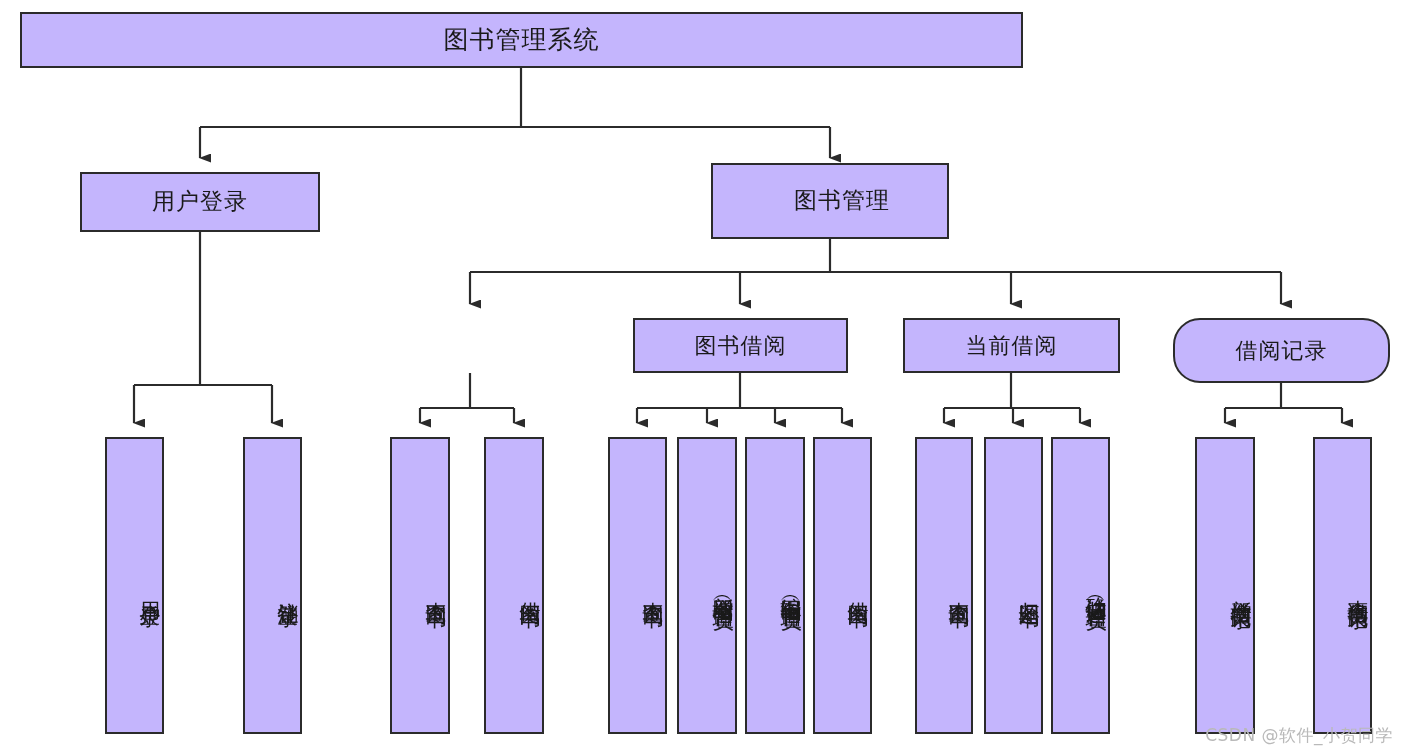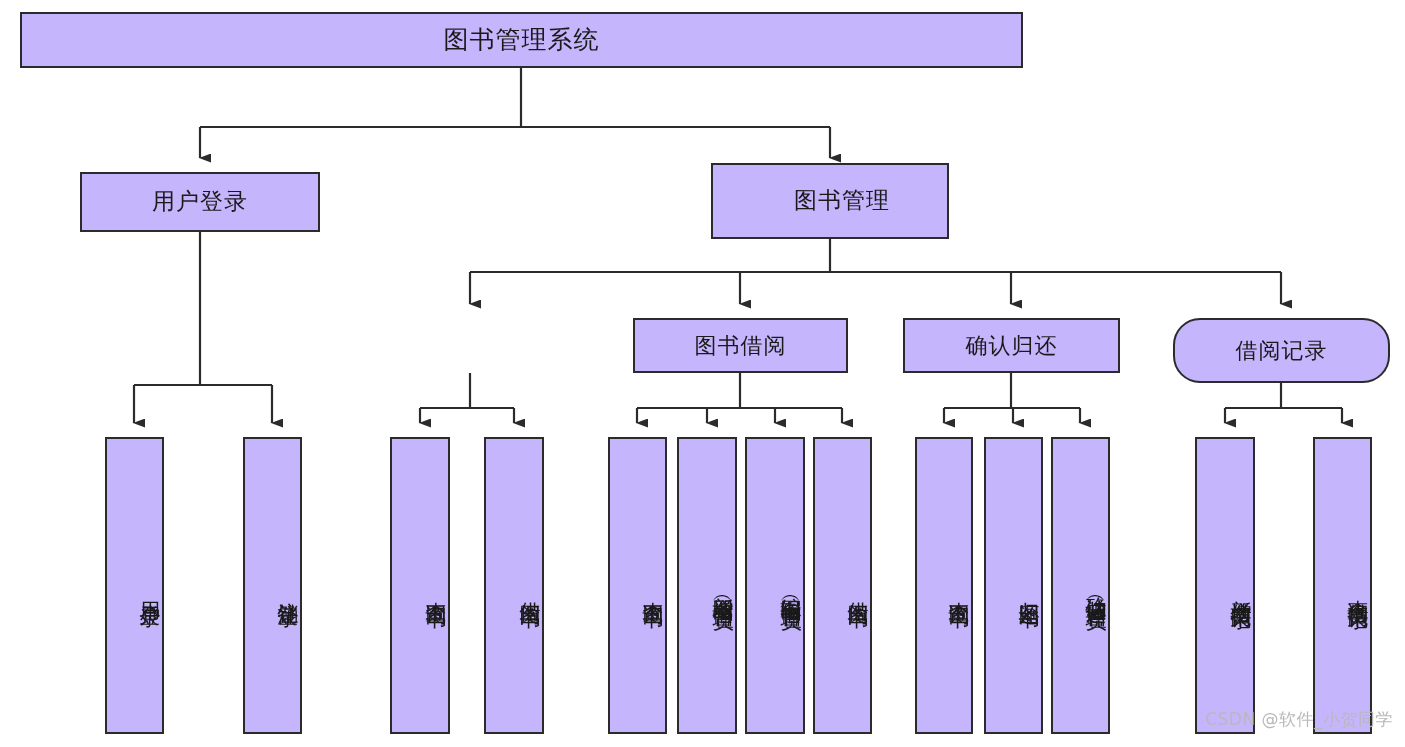--- a/index.html
+++ b/index.html
@@ -53,21 +53,21 @@
     display: block;
     line-height: 1.18;
   }
   .lvl0 { font-size: 25px; }
   .lvl1 { font-size: 23px; }
   .lvl2 { font-size: 22px; }
   .lvl3 { font-size: 21px; }
   .watermark {
     position: absolute;
     right: 12px;
-    bottom: 16px;
+    bottom: 0;
     font-size: 17px;
     color: #b9b9b9;
     letter-spacing: 0.5px;
     z-index: 5;
     white-space: nowrap;
     margin-left: 46px;
   }
 </style>
 </head>
 <body>
@@ -125,21 +125,21 @@
     <div class="node horizontal lvl1" style="left: 80px; top: 172px; width: 240px; height: 60px;">
       <span class="label">用户登录</span>
     </div>
     <div class="node horizontal lvl1" style="left: 711px; top: 163px; width: 238px; height: 76px; padding-left: 24px;">
       <span class="label">图书管理</span>
     </div>
     <div class="node horizontal lvl2" style="left: 633px; top: 318px; width: 215px; height: 55px;">
       <span class="label">图书借阅</span>
     </div>
     <div class="node horizontal lvl2" style="left: 903px; top: 318px; width: 217px; height: 55px;">
-      <span class="label">确认归还</span>
+      <span class="label">当前借阅</span>
     </div>
     <div class="node horizontal lvl2" style="left: 1173px; top: 318px; width: 217px; height: 65px; border-radius: 27px;">
       <span class="label">借阅记录</span>
     </div>
     <div class="node vertical lvl3" style="left: 105px; top: 437px; width: 59px; height: 297px;">
       <span class="label">用户登录</span>
     </div>
     <div class="node vertical lvl3" style="left: 243px; top: 437px; width: 59px; height: 297px;">
       <span class="label">注销登录</span>
     </div>

